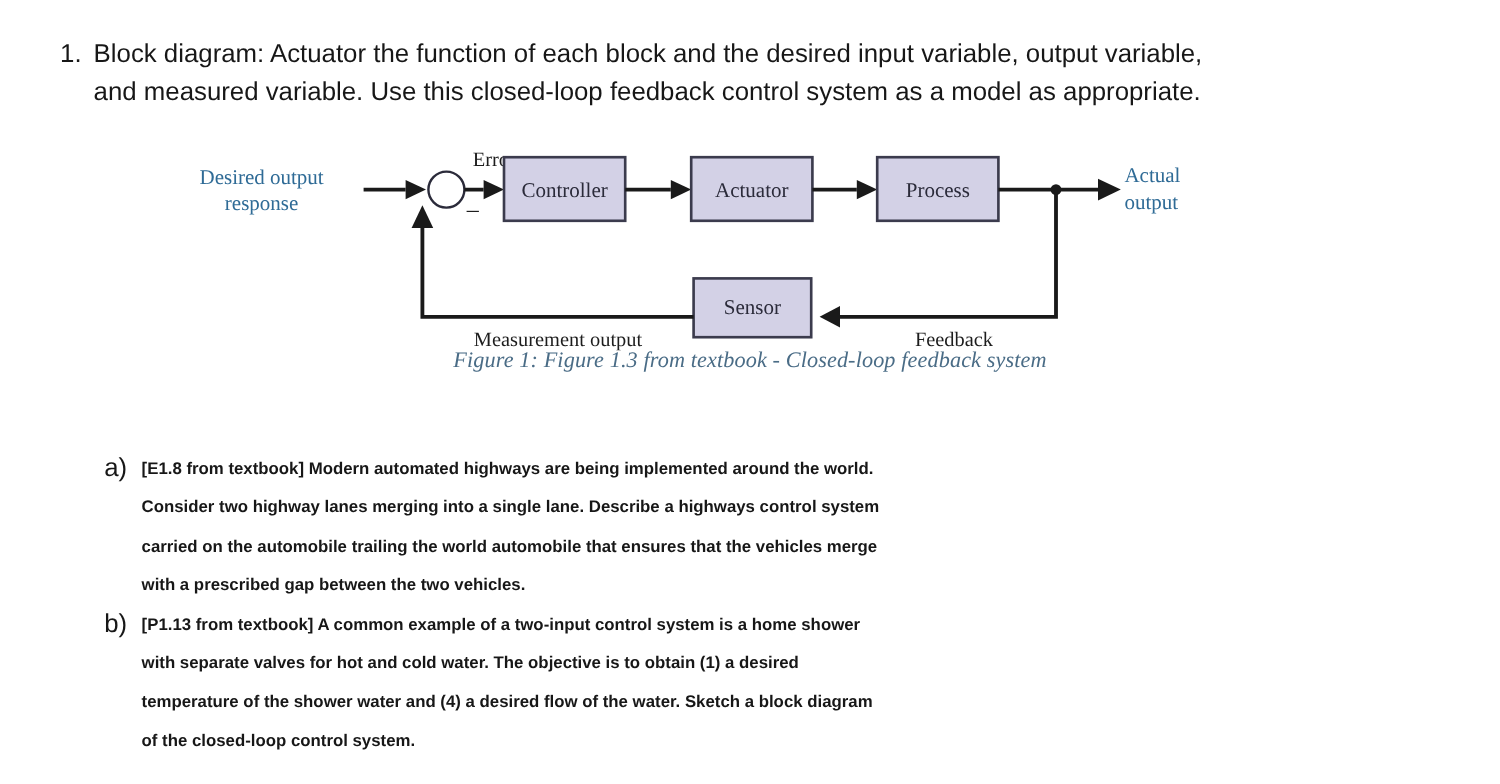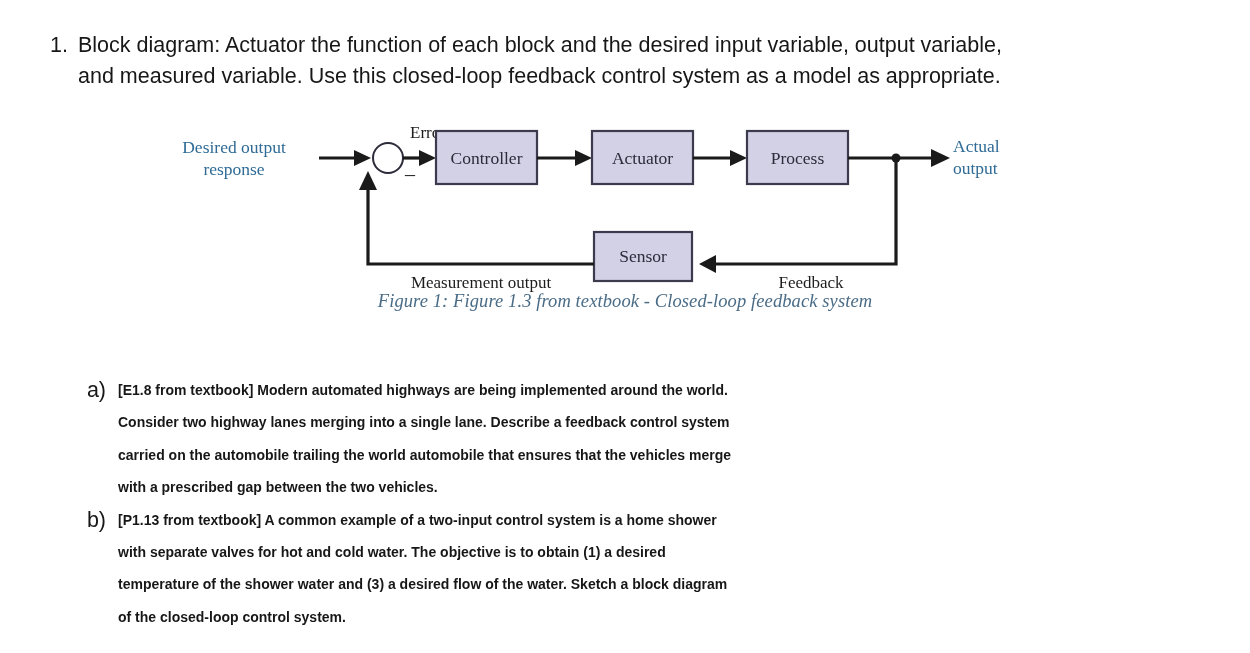--- a/index.html
+++ b/index.html
@@ -76,21 +76,21 @@
   
   #figure-wrap {
     position: absolute;
     left: 0;
     top: 118px;
     width: 1250px;
     height: 200px;
   }
   #block-diagram {
     position: absolute;
-    left: 156px;
+    left: 140px;
     top: 0;
     width: 900px;
     height: 175px;
   }
   #block-diagram svg { display: block; }
 
   .fig-caption {
     position: absolute;
     left: 0;
     top: 173px;
@@ -233,29 +233,29 @@
 
   <div class="fig-caption">Figure 1: Figure 1.3 from textbook - Closed-loop feedback system</div>
 </div>
 
 <div id="sub-items">
 
   <div class="q-row" id="item-a">
     <div class="q-marker">a)</div>
     <div class="q-text">
       <span class="tline">[E1.8 from textbook] Modern automated highways are being implemented around the world.</span>
-      <span class="tline">Consider two highway lanes merging into a single lane. Describe a feedback control system</span>
+      <span class="tline">Consider two highway lanes merging into a single lane. Describe a highways control system</span>
       <span class="tline">carried on the automobile trailing the world automobile that ensures that the vehicles merge</span>
       <span class="tline">with a prescribed gap between the two vehicles.</span>
     </div>
   </div>
 
   <div class="q-row" id="item-b">
     <div class="q-marker">b)</div>
     <div class="q-text">
       <span class="tline">[P1.13 from textbook] A common example of a two-input control system is a home shower</span>
       <span class="tline">with separate valves for hot and cold water. The objective is to obtain (1) a desired</span>
-      <span class="tline">temperature of the shower water and (3) a desired flow of the water. Sketch a block diagram</span>
+      <span class="tline">temperature of the shower water and (4) a desired flow of the water. Sketch a block diagram</span>
       <span class="tline">of the closed-loop control system.</span>
     </div>
   </div>
 
 </div>
 
 </body></html>

